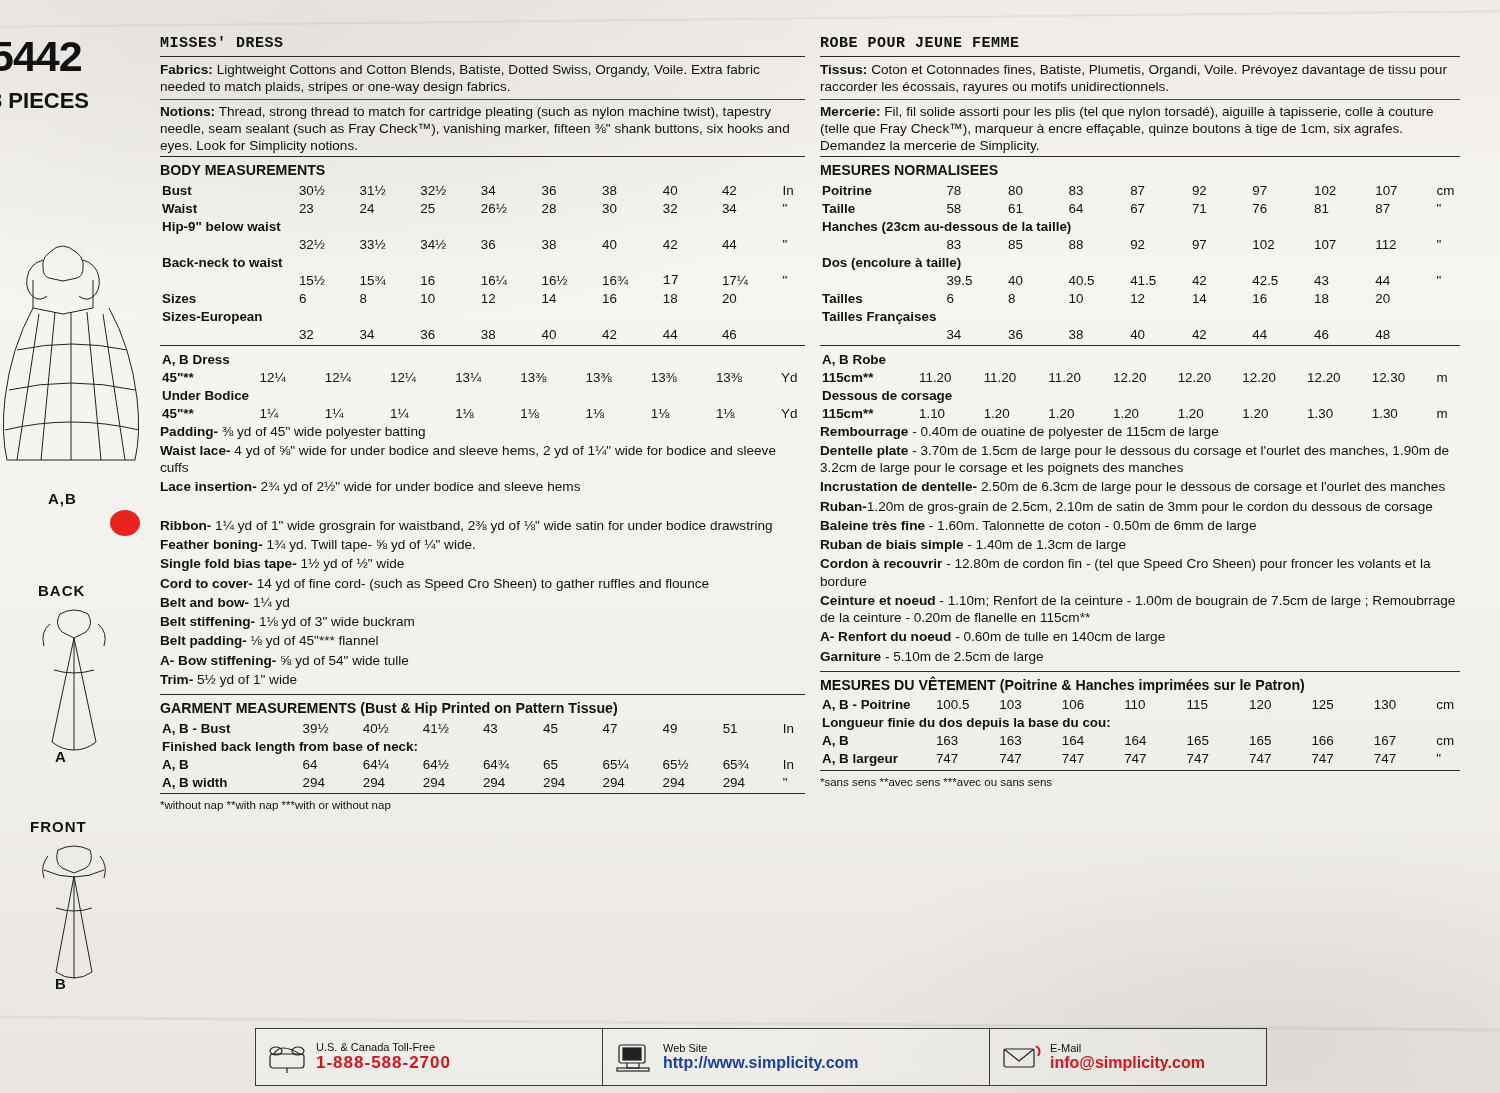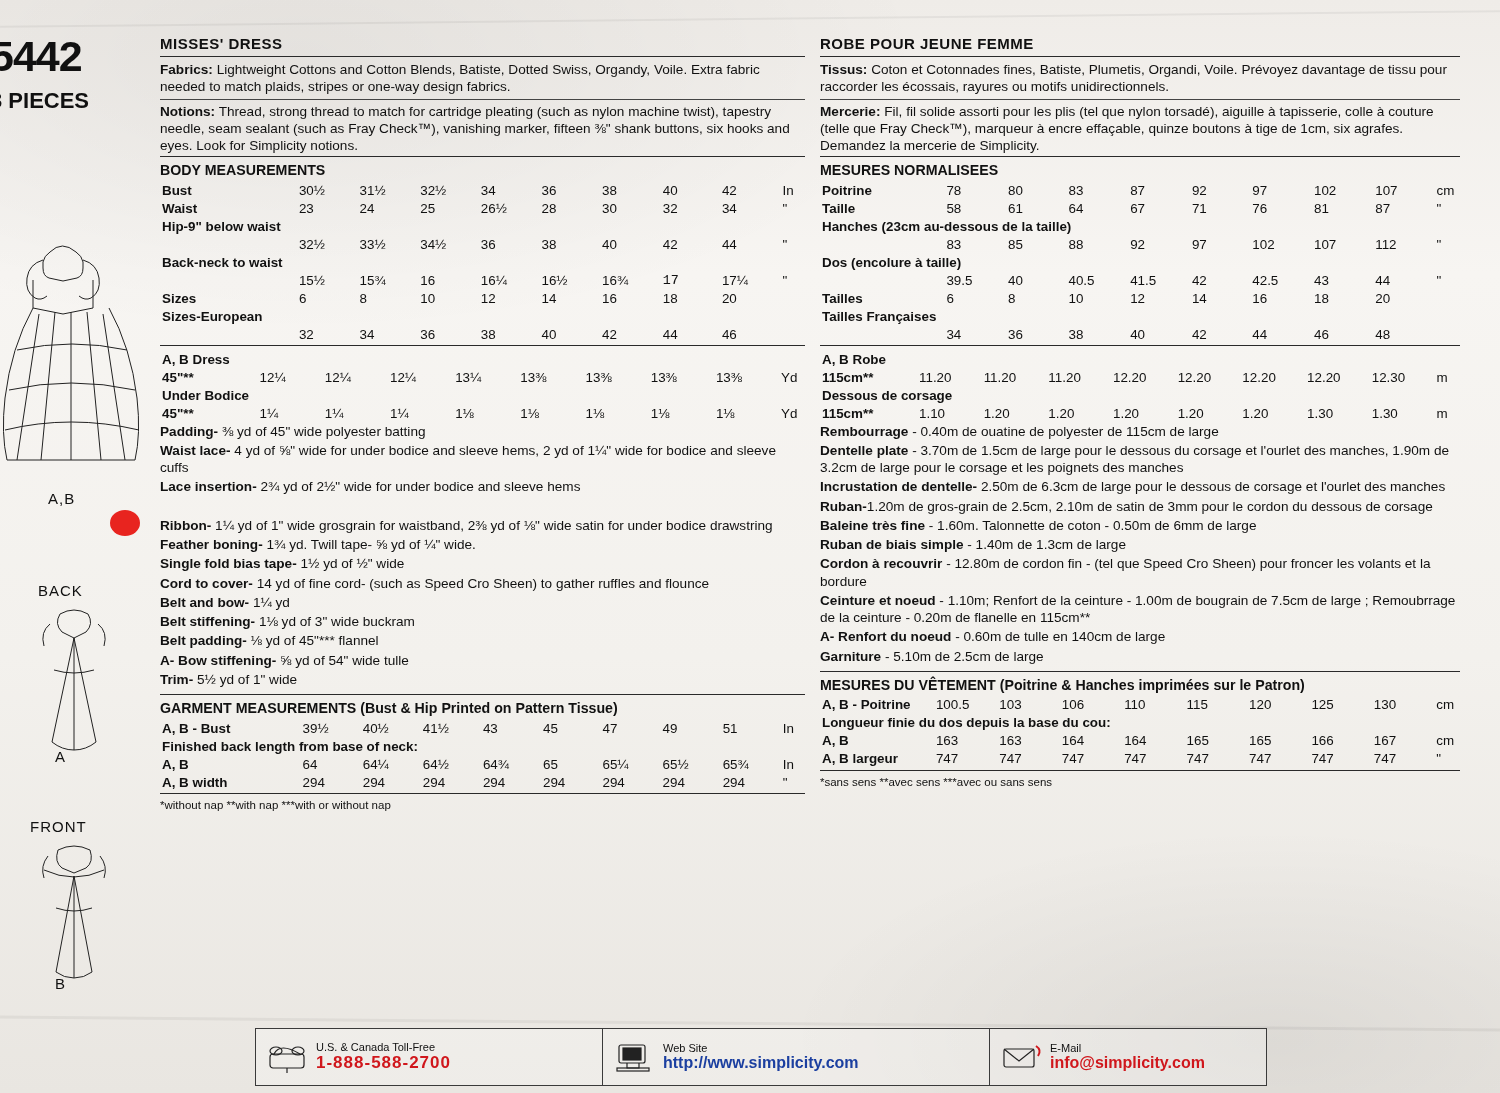--- a/index.html
+++ b/index.html
@@ -36,40 +36,41 @@
   .patnum {
     position:absolute; left:-10px; top:32px;
     font-size:43px; font-weight:bold; letter-spacing:-1px;
     font-family:"Liberation Sans", sans-serif;
   }
   .pieces {
     position:absolute; left:-10px; top:88px;
     font-size:22px; font-weight:bold; letter-spacing:0px;
   }
   .artlabel {
-    position:absolute; font-size:15px; font-weight:normal; letter-spacing:1px;
+    position:absolute; font-size:15px; font-weight:bold; letter-spacing:1px;
   }
   .reddot {
     position:absolute; left:110px; top:510px;
     width:30px; height:26px; border-radius:50%;
     background:#e8241f;
   }
   .sketch { position:absolute; }
 
   
   .col {
     position:absolute; top:34px;
     font-size:13.6px; line-height:1.27;
   }
   .colL { left:160px; width:645px; }
   .colR { left:820px; width:640px; }
 
   .coltitle {
     font-weight:bold; font-size:15px; letter-spacing:0.5px;
     margin-bottom:3px;
+    font-family:Liberation Mono, monospace;
   }
   .rule { border-top:1px solid #2a2a2a; margin:2px 0 4px 0; }
   .rule-thin { border-top:1px solid #444; margin:3px 0 3px 0; }
 
   .blk { margin-bottom:2px; }
   .blk b { font-weight:bold; }
 
   .sechead {
     font-weight:bold; font-size:14.2px; margin:4px 0 2px 0;
   }

